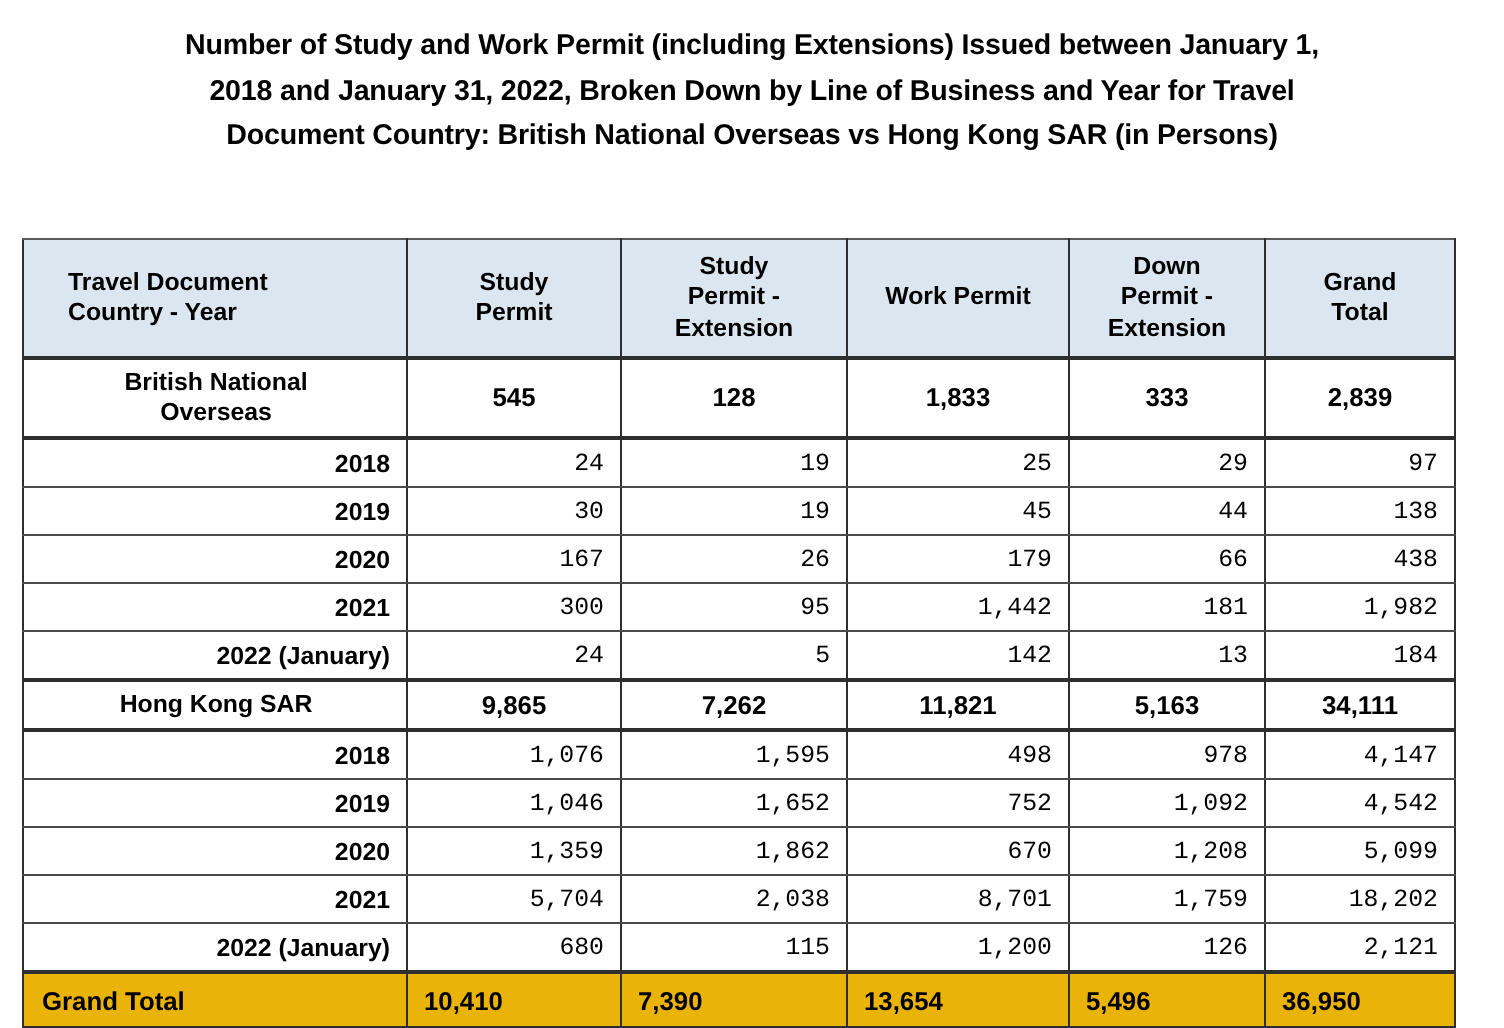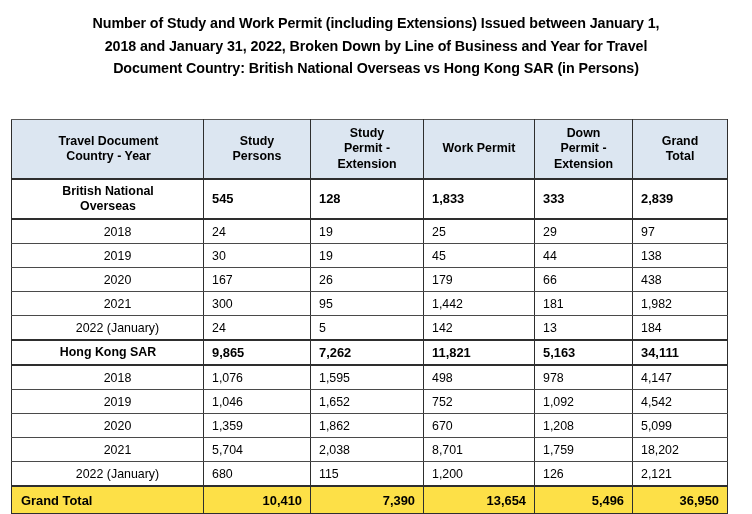--- a/index.html
+++ b/index.html
@@ -73,74 +73,77 @@
     font-weight: bold;
     font-size: 12.6px;
     line-height: 15.5px;
     height: 58px;
     border-top: 1px solid #2e2e2e;
     border-bottom: 2px solid #2e2e2e;
     text-align: center;
     padding: 2px 6px;
   }
   thead th.h-label {
-    text-align: center;
-    padding-left: 10px;
+    text-align: left;
+    padding-left: 22px;
   }
 
   
   tr.group-row td {
     font-weight: bold;
     height: 38px;
     border-top: 2px solid #2e2e2e;
     border-bottom: 2px solid #2e2e2e;
     line-height: 15.5px;
   }
   tr.group-row.compact td {
     height: 23px;
     margin-top: 16px;
   }
   tr.group-row td.label {
     text-align: center;
     padding-left: 9px;
   }
   tr.group-row td.num {
+    text-align: center;
     font-size: 12.9px;
   }
 
   
   tr.year-row td {
     height: 23px;
     font-weight: normal;
     border-top: 1px solid #4a4a4a;
     border-bottom: 1px solid #4a4a4a;
   }
   tr.year-row td.label {
-    text-align: center;
+    text-align: right;
     padding-left: 28px;
+    font-weight: bold;
   }
   tr.year-row td.num {
-    text-align: left;
+    text-align: right;
+    font-family: Liberation Mono, monospace;
   }
 
   
   tr.total-row td {
-    background: #fde047;
+    background: #eab308;
     font-weight: bold;
     height: 26px;
     border-top: 2px solid #2e2e2e;
     border-bottom: 1px solid #2e2e2e;
     font-size: 12.9px;
   }
   tr.total-row td.label {
     text-align: left;
     padding-left: 9px;
   }
   tr.total-row td.num {
-    text-align: right;
+    text-align: left;
   }
 </style>
 </head>
 <body>
 
 <div class="page">
 
   <div class="title-block">
     <div class="title-line">Number of Study and Work Permit (including Extensions) Issued between January 1,</div>
     <div class="title-line">2018 and January 31, 2022, Broken Down by Line of Business and Year for Travel</div>
@@ -158,21 +161,21 @@
           <col class="c5">
       </colgroup>
       <thead>
         <tr>
           <th class="h-label">
             <div>Travel Document</div>
             <div>Country - Year</div>
           </th>
           <th>
             <div>Study</div>
-            <div>Persons</div>
+            <div>Permit</div>
           </th>
           <th>
             <div>Study</div>
             <div>Permit -</div>
             <div>Extension</div>
           </th>
           <th>
             <div>Work Permit</div>
           </th>
           <th>

